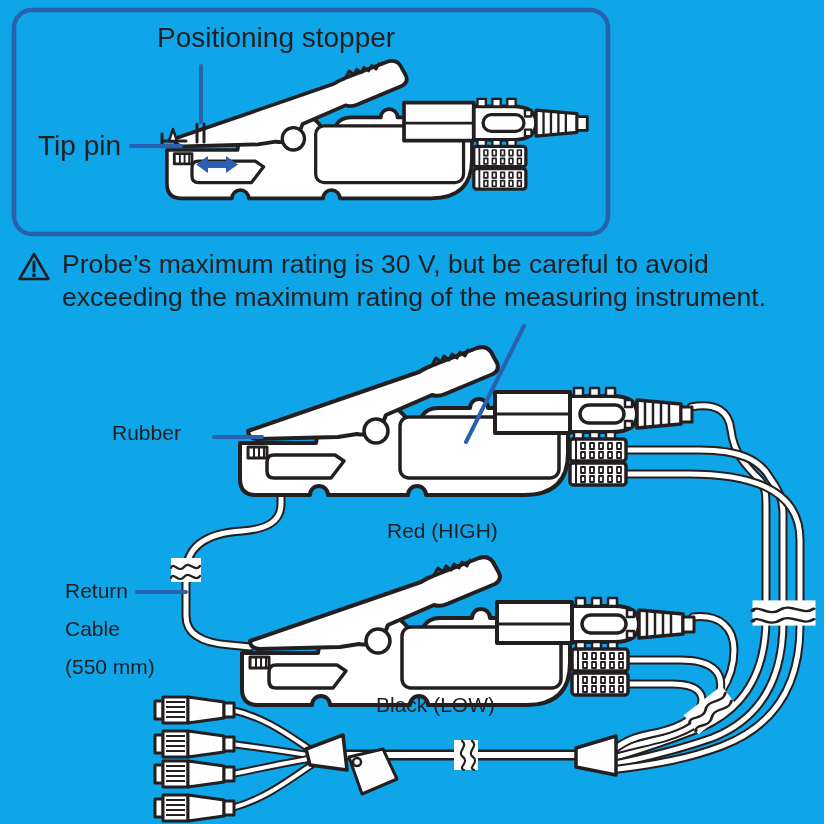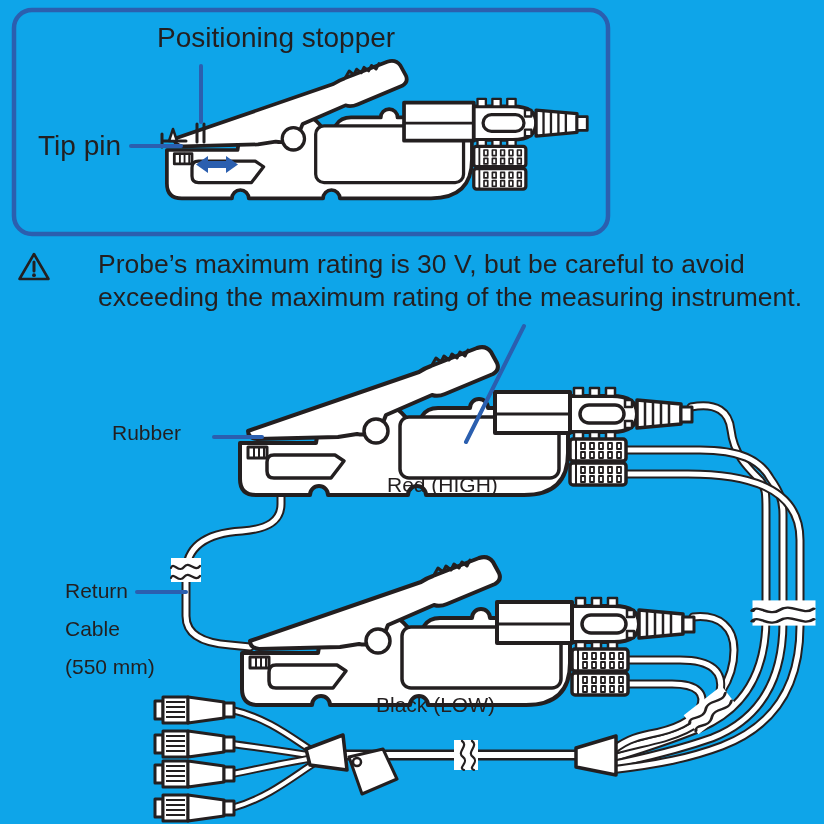--- a/index.html
+++ b/index.html
@@ -1,21 +1,21 @@
 <!DOCTYPE html>
 <html><head>
 <meta charset="utf-8">
 <style>
   html,body{margin:0;padding:0;background:#ffffff;}
   .stage{position:relative;width:824px;height:824px;background:#0ea5e9;overflow:hidden;
          font-family:"Liberation Sans", sans-serif;color:#231f20;}
   .stage svg.art{position:absolute;left:0;top:0;}
   .lbl{position:absolute;font-size:21px;line-height:1.15;color:#231f20;white-space:nowrap;}
   .lbl-title{font-size:28px;}
-  .warn{position:absolute;left:17px;top:248px;display:flex;align-items:flex-start;gap:36px;}
+  .warn{position:absolute;left:17px;top:248px;display:flex;align-items:flex-start;}
   .warn .wicon{flex:0 0 auto;margin-top:3px;}
   .warn .wtext{margin-left:11px;font-size:26.5px;line-height:33px;white-space:nowrap;}
   .multiline div{line-height:38px;margin-left:21px;}
 </style>
 </head>
 <body>
 
 <div class="stage">
 
 <svg class="art" width="836" height="824" viewBox="0 0 836 824">
@@ -208,21 +208,21 @@
     <circle cx="17" cy="24.2" r="1.9" fill="#231f20"></circle>
   </svg>
   <div class="wtext">
     <div>Probe’s maximum rating is 30 V, but be careful to avoid</div>
     <div>exceeding the maximum rating of the measuring instrument.</div>
   </div>
 </div>
 
 <div class="lbl" style="left:112px;top:421px;">Rubber</div>
 
-<div class="lbl" style="left:387px;top:473px;">Red (HIGH)</div>
+<div class="lbl" style="left:387px;top:519px;">Red (HIGH)</div>
 
 <div class="lbl multiline" style="left:44px;top:572px;">
   <div>Return</div>
   <div>Cable</div>
   <div>(550 mm)</div>
 </div>
 
 <div class="lbl" style="left:376px;top:693px;">Black (LOW)</div>
 
 </div>

